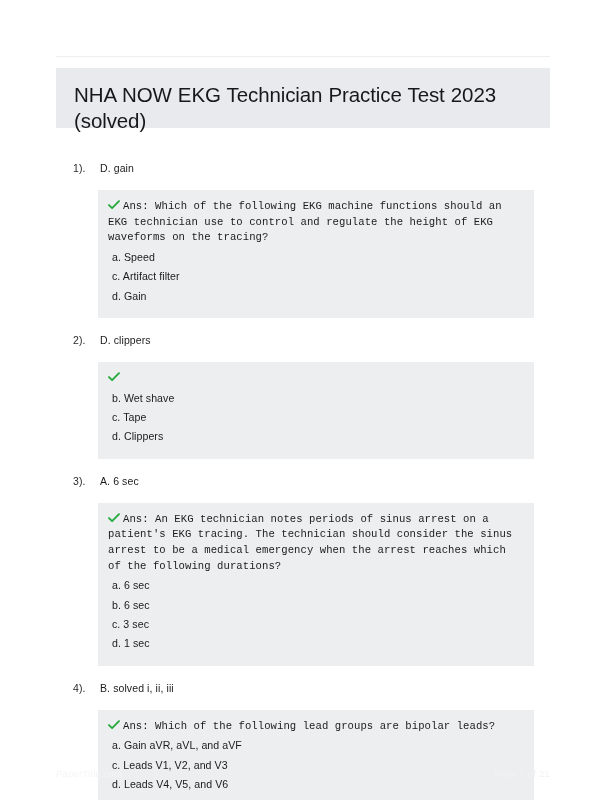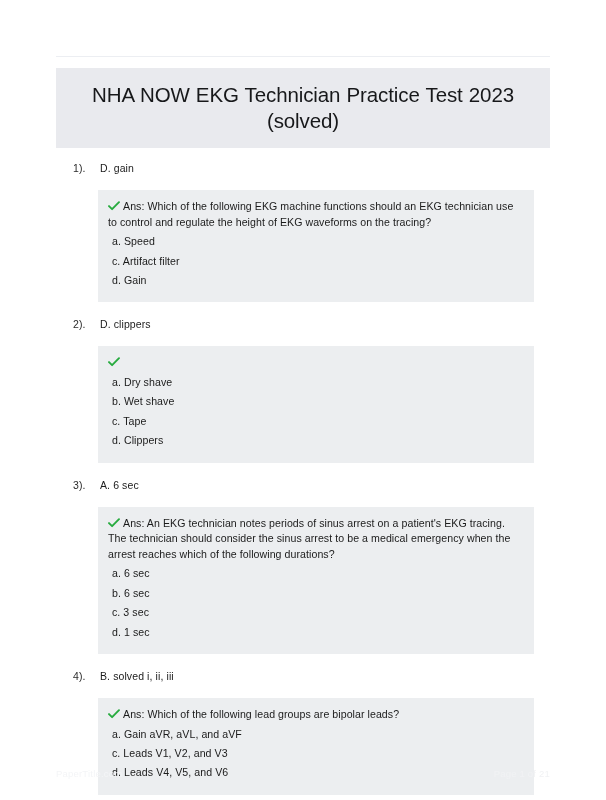--- a/index.html
+++ b/index.html
@@ -34,25 +34,24 @@
     height: 1px;
     background: #eceef2;
   }
 
   
   .title-band {
     position: absolute;
     left: 56px;
     top: 68px;
     width: 494px;
-    height: 80px;
+    height: 60px;
     background: #e9eaee;
     box-sizing: border-box;
     padding: 14px 18px 0 18px;
-    text-align: center;
   }
   .doc-title {
     font-size: 20.5px;
     line-height: 26px;
     font-weight: 400;
     color: #17181a;
     letter-spacing: -0.1px;
     margin: 0;
     word-spacing: 0.5px;
   }
@@ -102,20 +101,21 @@
     box-sizing: border-box;
     padding: 9px 10px 10px 10px;
   }
   .astem {
     font-size: 10.6px;
     line-height: 15.6px;
     color: #1b1b1b;
     margin: 0 0 1px 0;
     text-indent: 0;
     letter-spacing: 0.06px;
+    font-family: Liberation Mono, monospace;
   }
   .check {
     display: inline-block;
     width: 12px;
     height: 10px;
     margin-right: 3px;
     position: relative;
     top: 1px;
     vertical-align: baseline;
   }
@@ -182,21 +182,20 @@
       </div>
       <div class="qitem">
         <div class="qhead">
           <span class="qnum">2).</span>
           <span class="qanswer-label">D. clippers</span>
         </div>
         <div class="abox">
           <p class="astem"><span class="check"><svg width="12" height="10" viewBox="0 0 12 10" xmlns="http://www.w3.org/2000/svg">
                 <path d="M1 5.1 L4.1 8.2 L11 1.2" fill="none" stroke="#27ab3f" stroke-width="1.9" stroke-linecap="round" stroke-linejoin="round"></path>
               </svg></span></p>
-          <p class="opt">a. Dry shave</p>
           <p class="opt">b. Wet shave</p>
           <p class="opt">c. Tape</p>
           <p class="opt">d. Clippers</p>
         </div>
       </div>
       <div class="qitem">
         <div class="qhead">
           <span class="qnum">3).</span>
           <span class="qanswer-label">A. 6 sec</span>
         </div>

